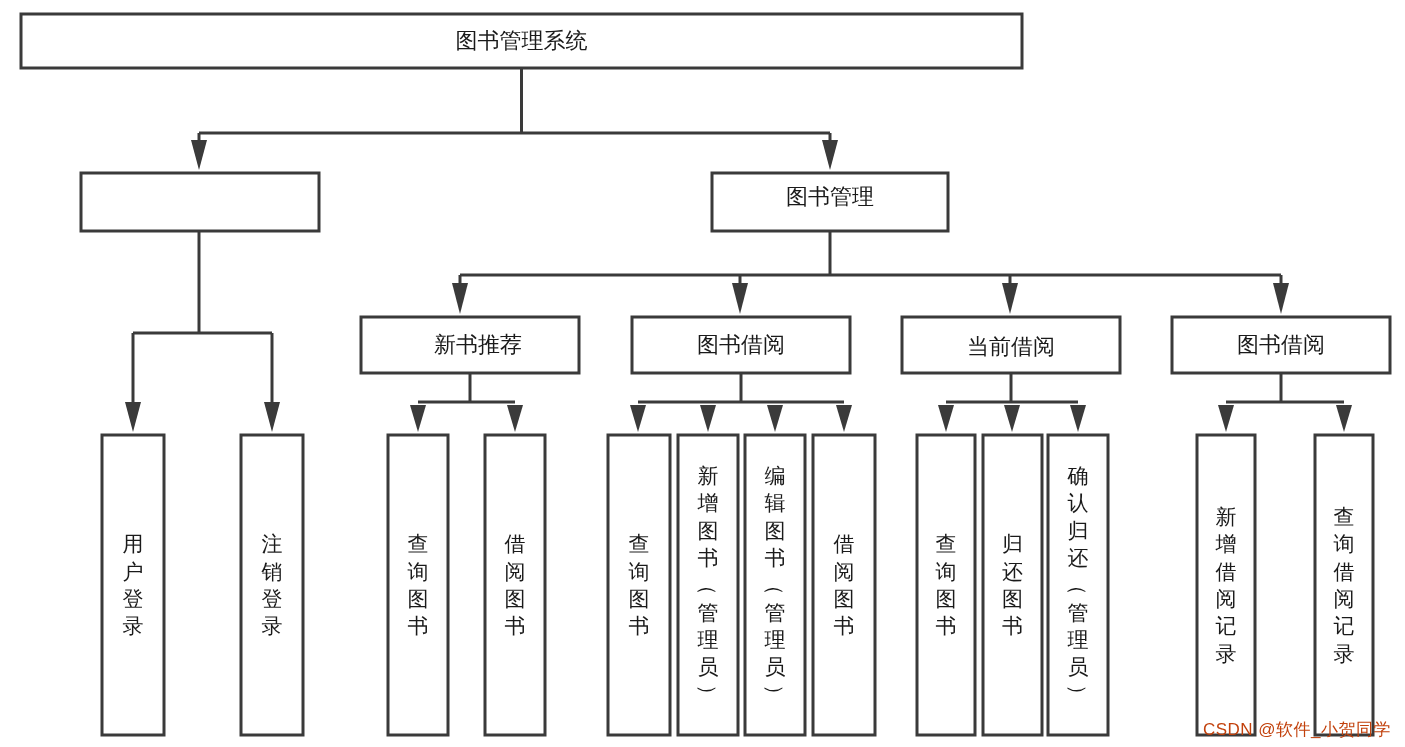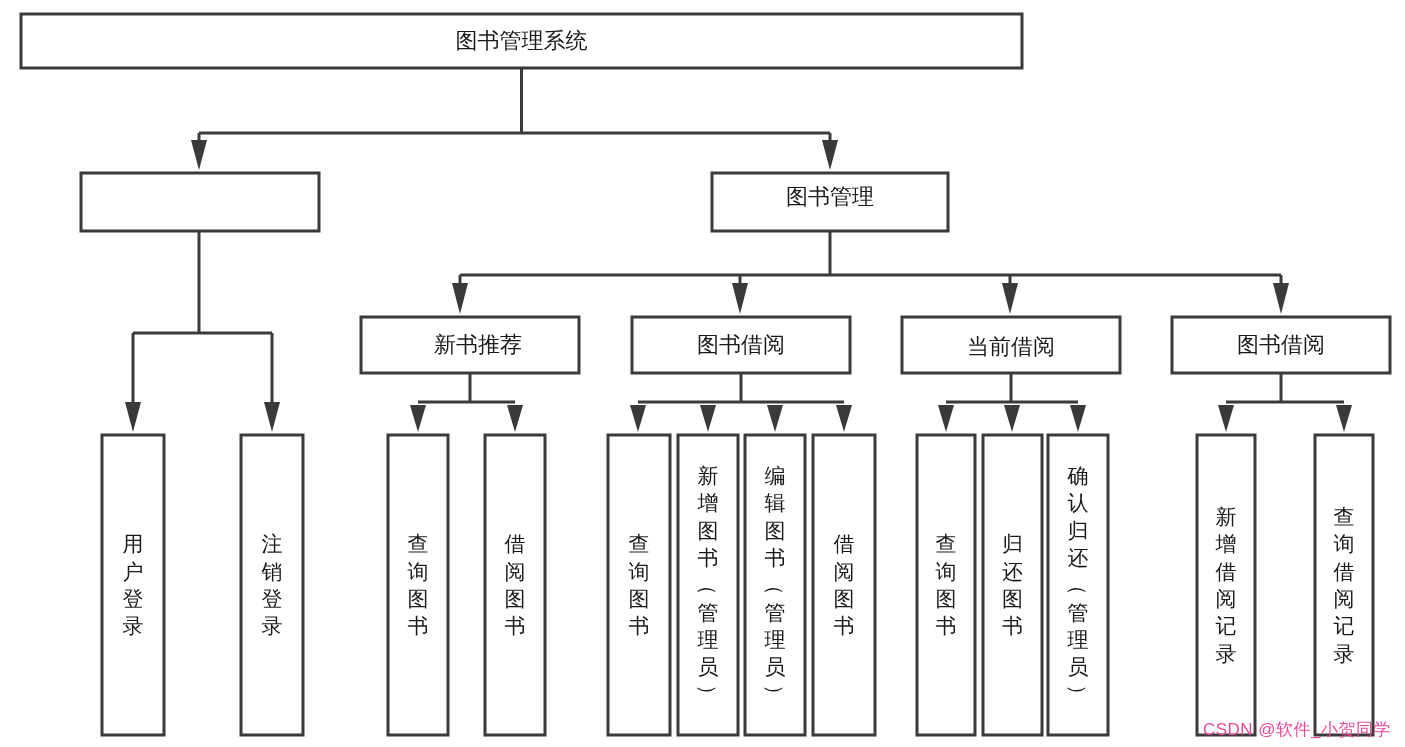--- a/index.html
+++ b/index.html
@@ -38,21 +38,21 @@
   .arrow-head {
     fill: #3a3a3a;
     stroke: none;
   }
   .watermark-text {
     position: absolute;
     right: 14px;
     bottom: 6px;
     font-family: "Liberation Sans", "DejaVu Sans", sans-serif;
     font-size: 17px;
-    color: #ec4899;
+    color: #c2410c;
     white-space: nowrap;
     letter-spacing: 0.5px;
   }
   .vlabel-wrap {
     position: absolute;
     display: flex;
     flex-direction: column;
     align-items: center;
     justify-content: flex-start;
     pointer-events: none;

